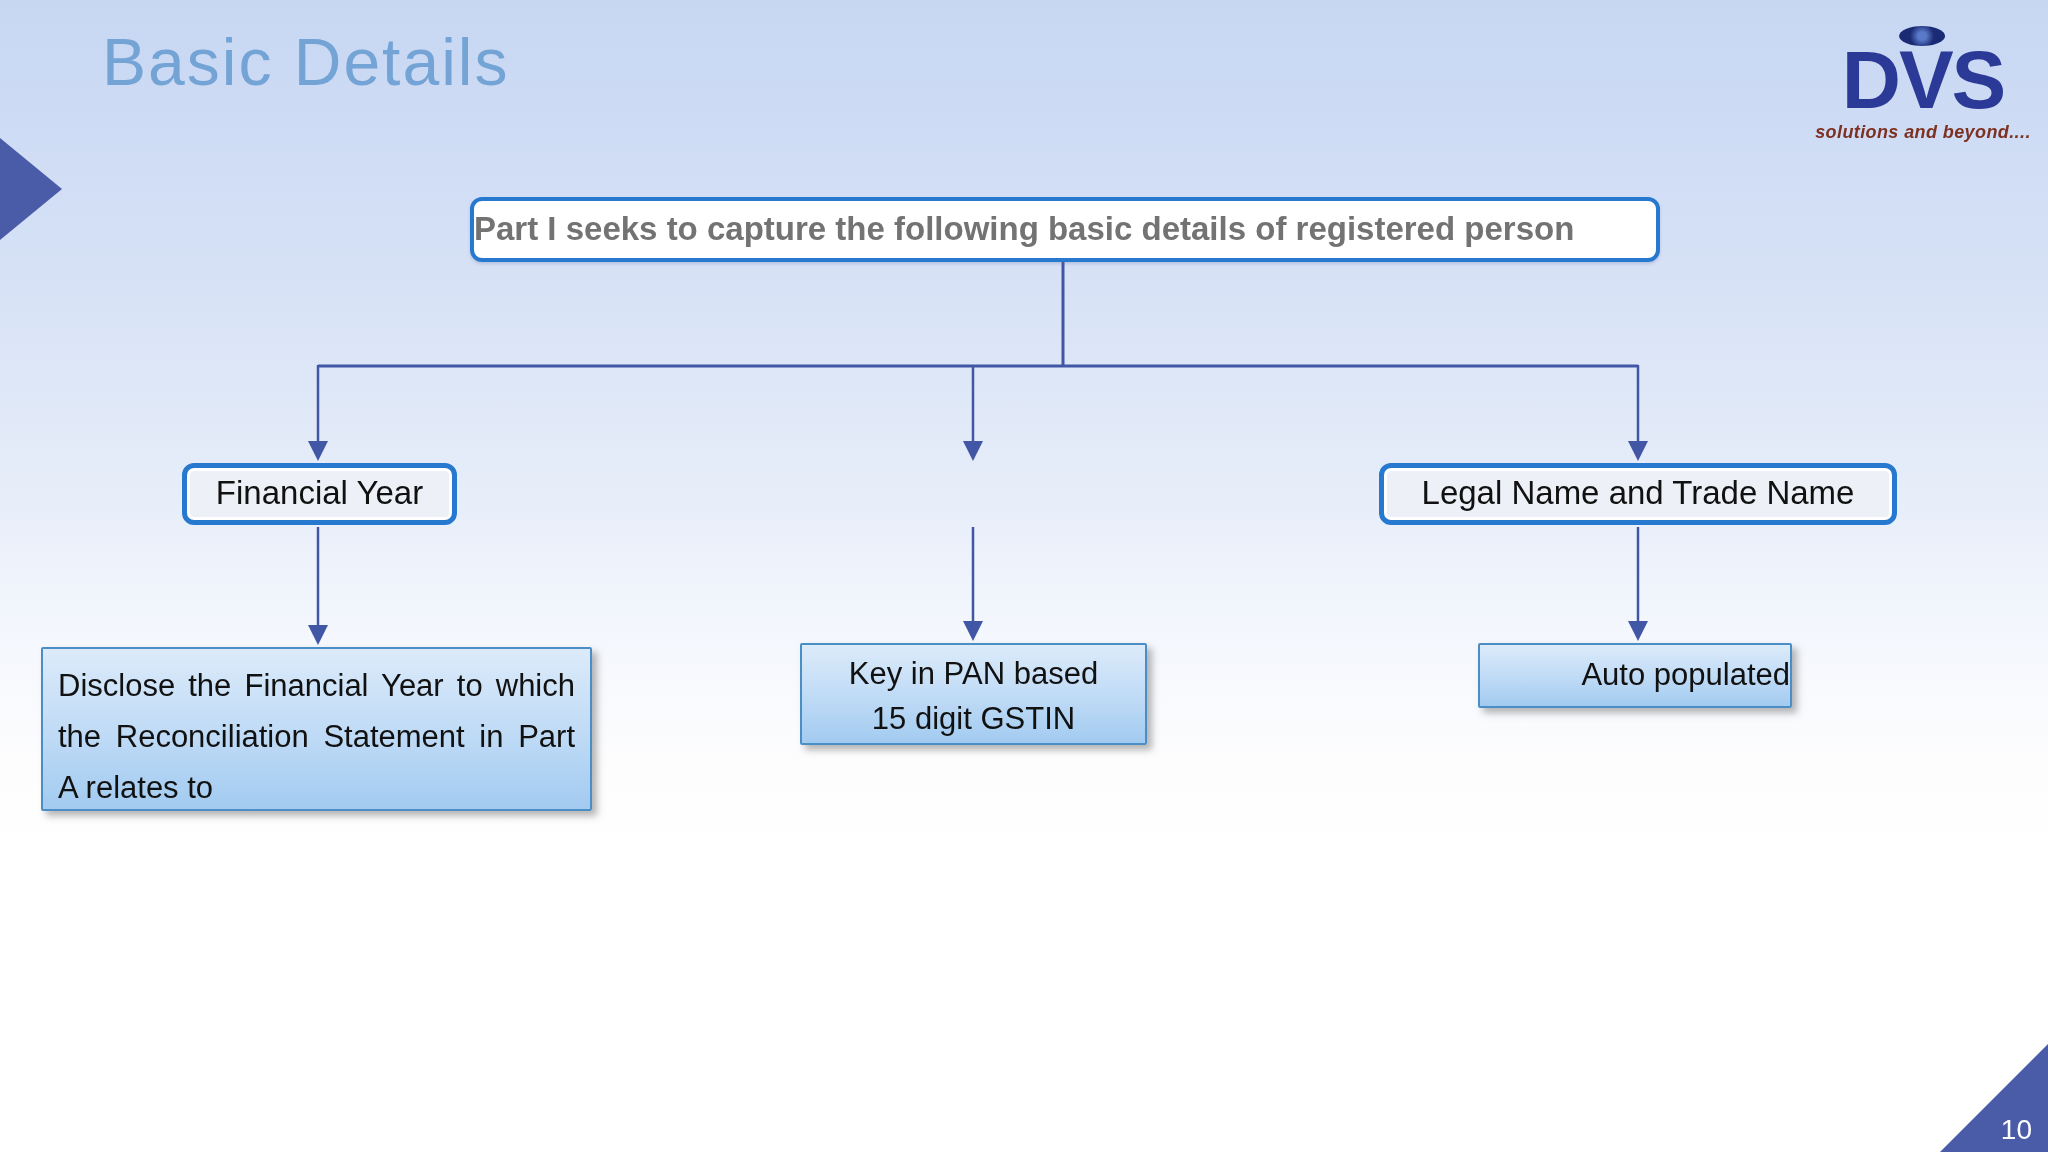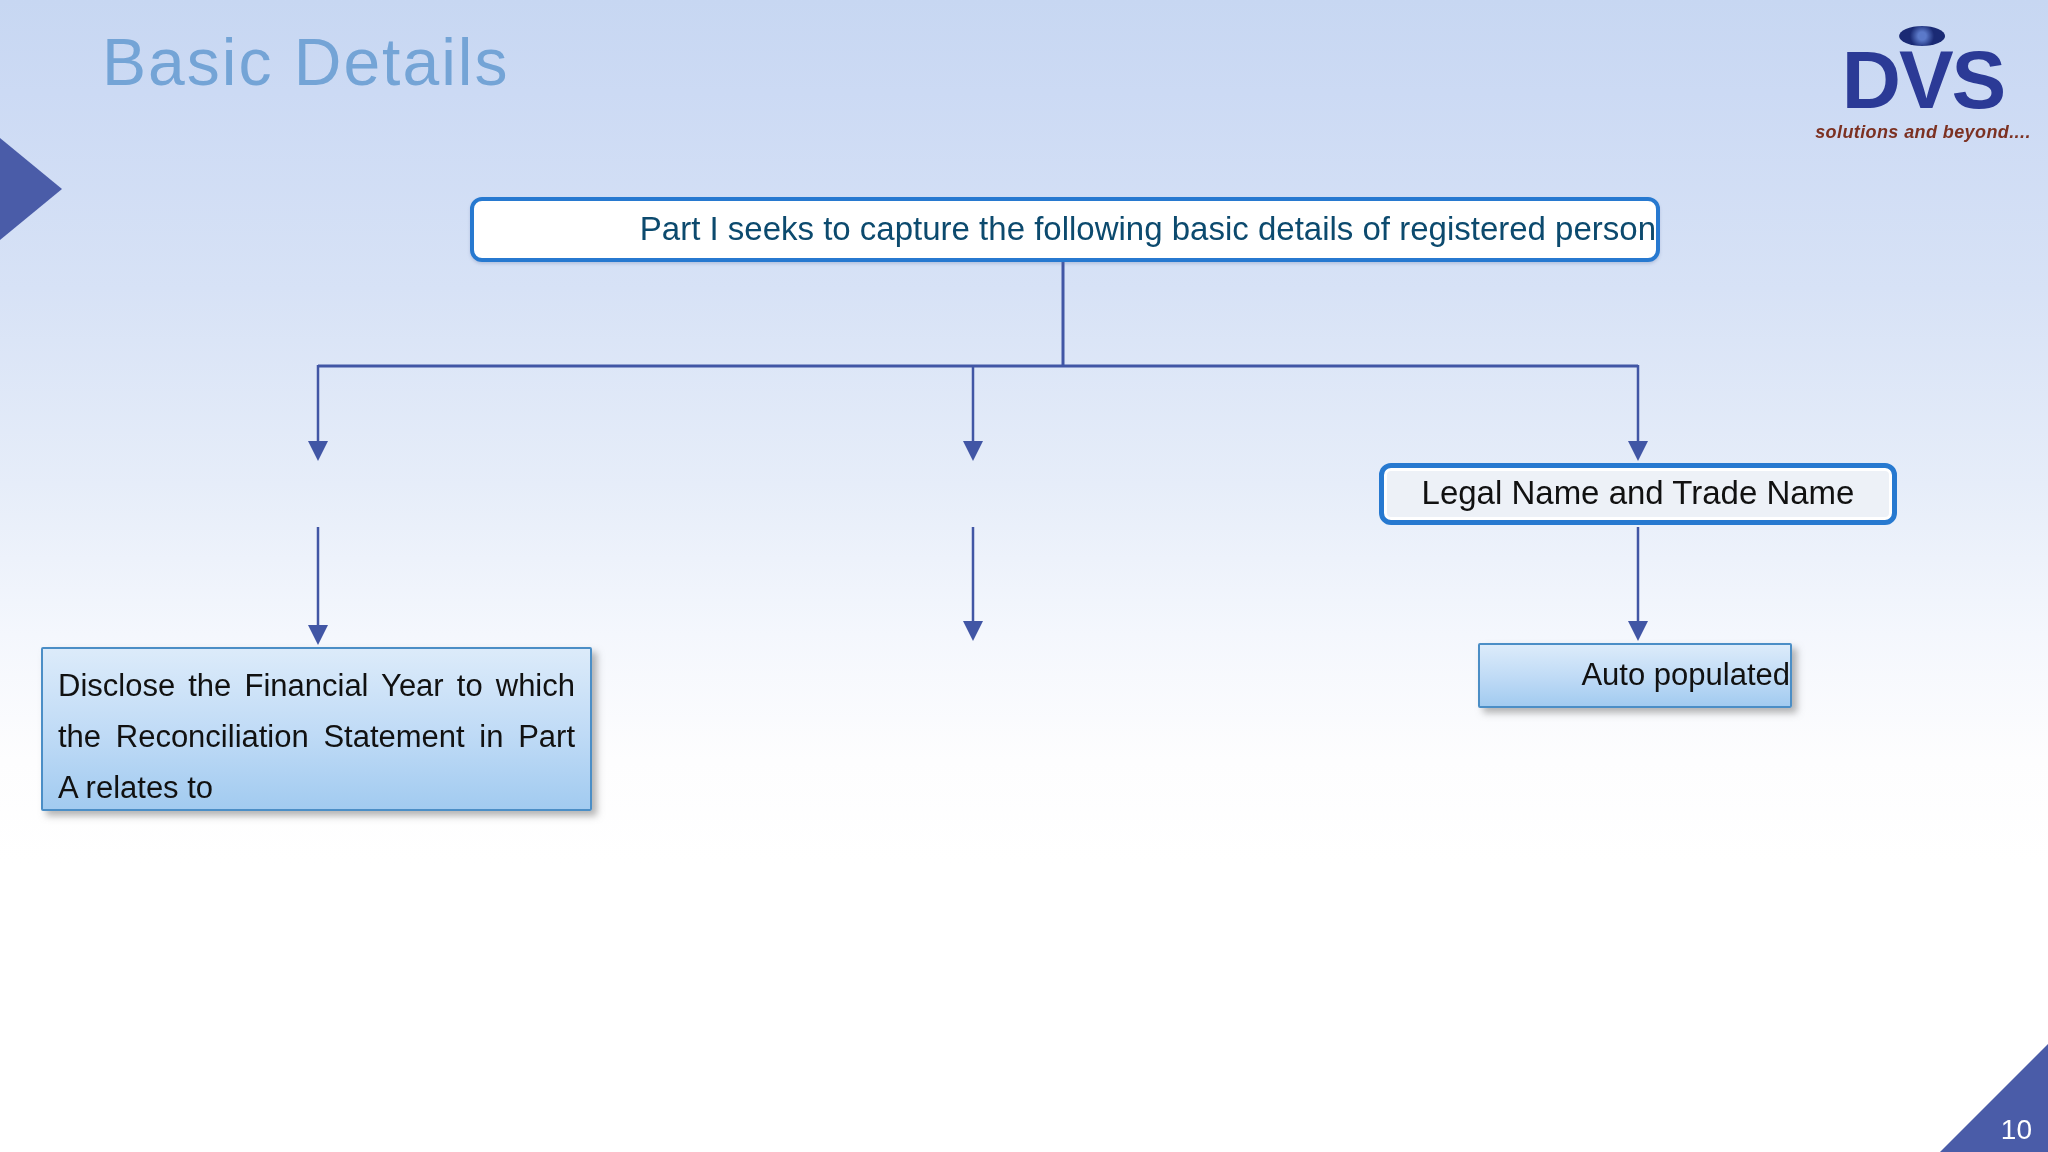--- a/index.html
+++ b/index.html
@@ -69,24 +69,25 @@
 
   
   .root-box {
     position: absolute;
     left: 470px; top: 197px;
     width: 1190px; height: 65px;
     background: #ffffff;
     border: 4px solid #2779d0;
     border-radius: 12px;
     box-shadow: 0 2px 3px rgba(90,110,160,0.25);
-    text-align: right;
+    text-align: left;
     font-size: 33px;
     line-height: 55px;
-    color: #0c4a6e;
+    color: #737373;
+    font-weight: bold;
   }
 
   
   .label-box {
     position: absolute;
     top: 463px; height: 62px;
     background: #edf1f7;
     border: 5px solid #2779d0;
     border-radius: 12px;
     box-shadow: inset 0 0 0 3px #ffffff;
@@ -189,21 +190,24 @@
     <line x1="318" y1="527" x2="318" y2="625" stroke="#4156a5" stroke-width="2.5"></line>
     <path d="M318,645 L308,625 L328,625 Z" fill="#4156a5"></path>
     <line x1="973" y1="527" x2="973" y2="621" stroke="#4156a5" stroke-width="2.5"></line>
     <path d="M973,641 L963,621 L983,621 Z" fill="#4156a5"></path>
     <line x1="1638" y1="527" x2="1638" y2="621" stroke="#4156a5" stroke-width="2.5"></line>
     <path d="M1638,641 L1628,621 L1648,621 Z" fill="#4156a5"></path>
   </svg>
 
   <div class="root-box">Part I seeks to capture the following basic details of registered person</div>
 
+  <div class="label-box label-fy">Financial Year</div>
   <div class="label-box label-legal">Legal Name and Trade Name</div>
 
   <div class="detail-box detail-fy">Disclose the Financial Year to which the Reconciliation Statement in Part A relates to</div>
+  <div class="detail-box detail-gstin">Key in PAN based
+15 digit GSTIN</div>
   <div class="detail-box detail-legal">Auto populated</div>
 
   <div class="corner"></div>
   <div class="page-num">10</div>
 
 </div>
 
 </body></html>

